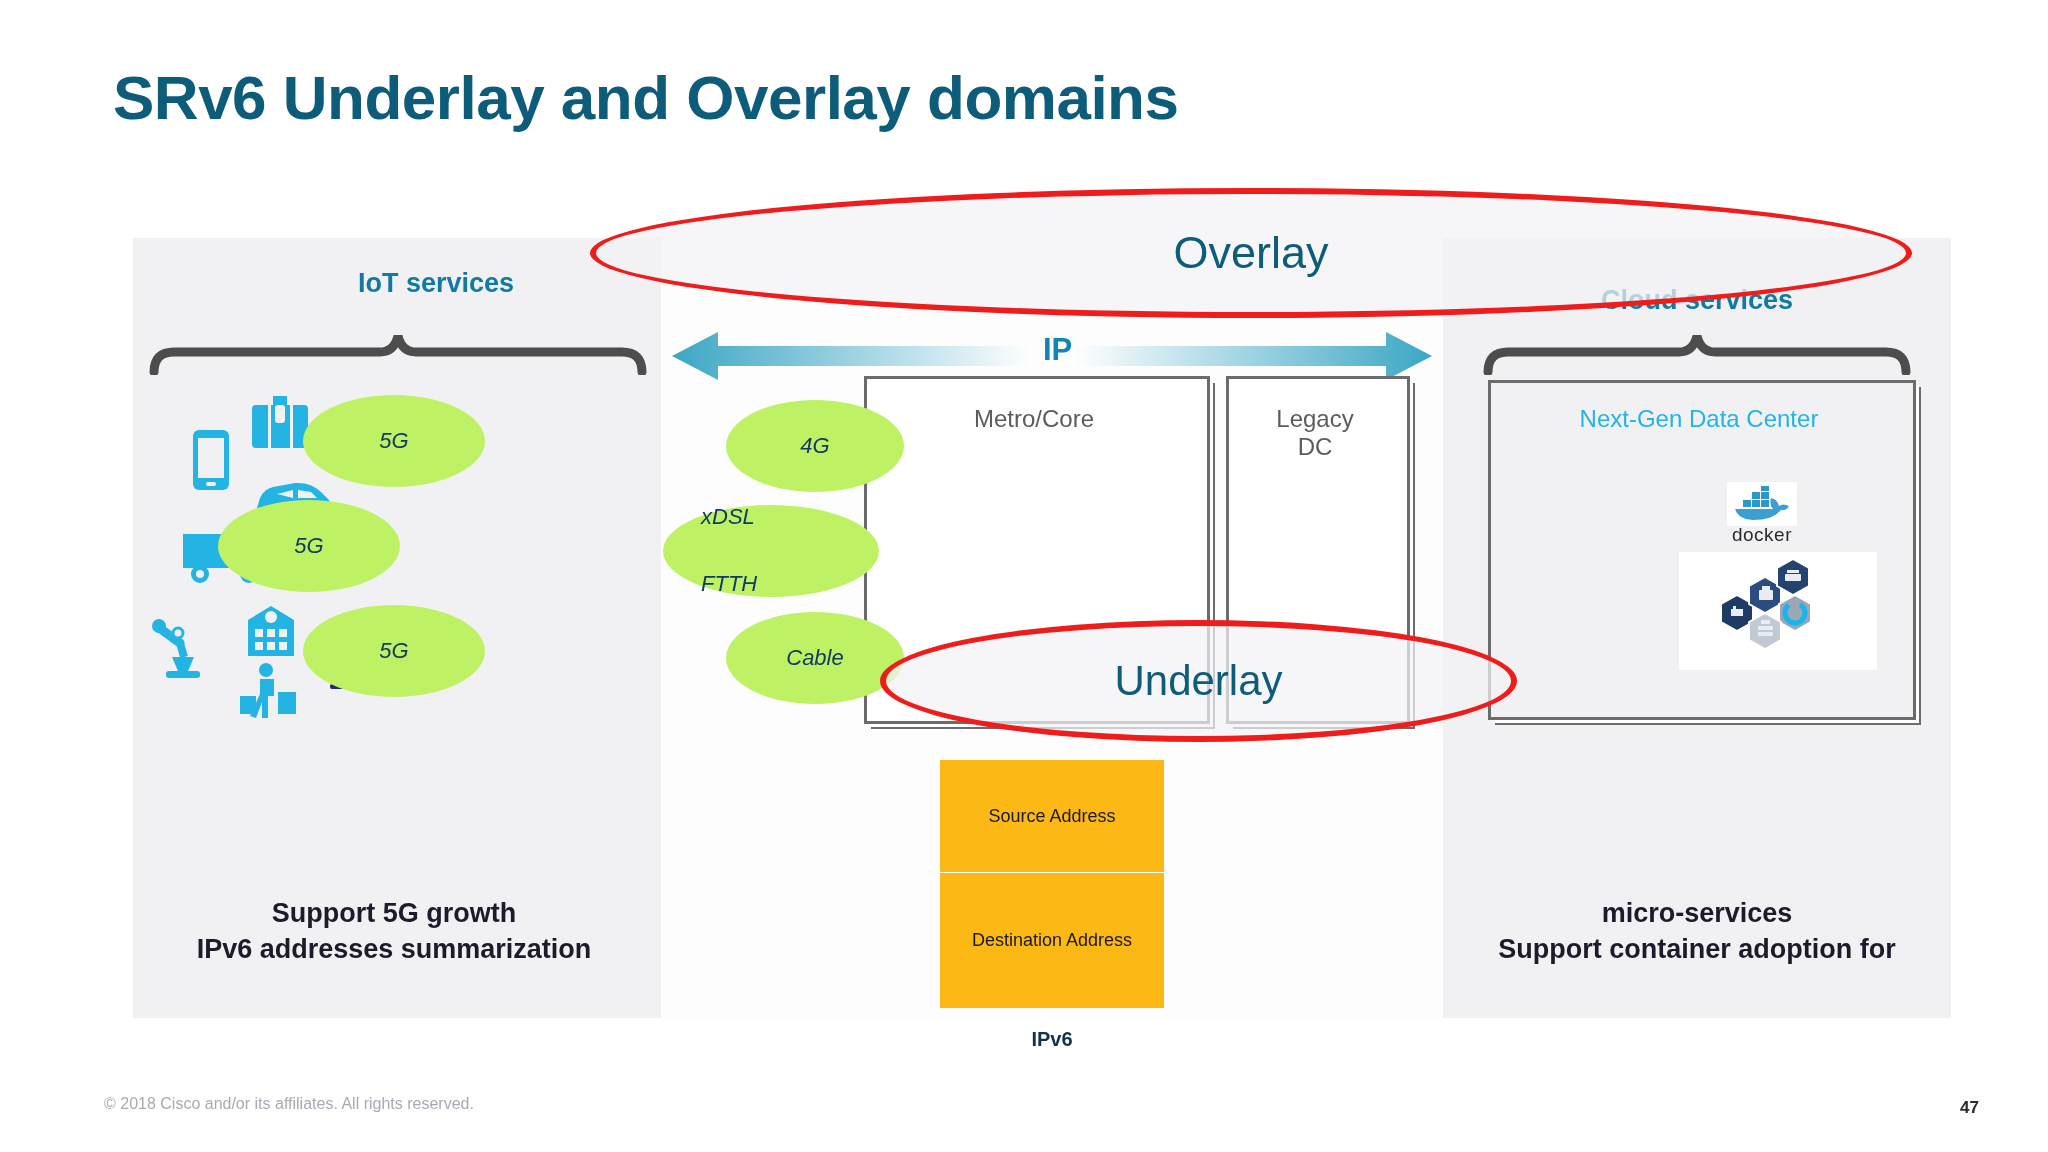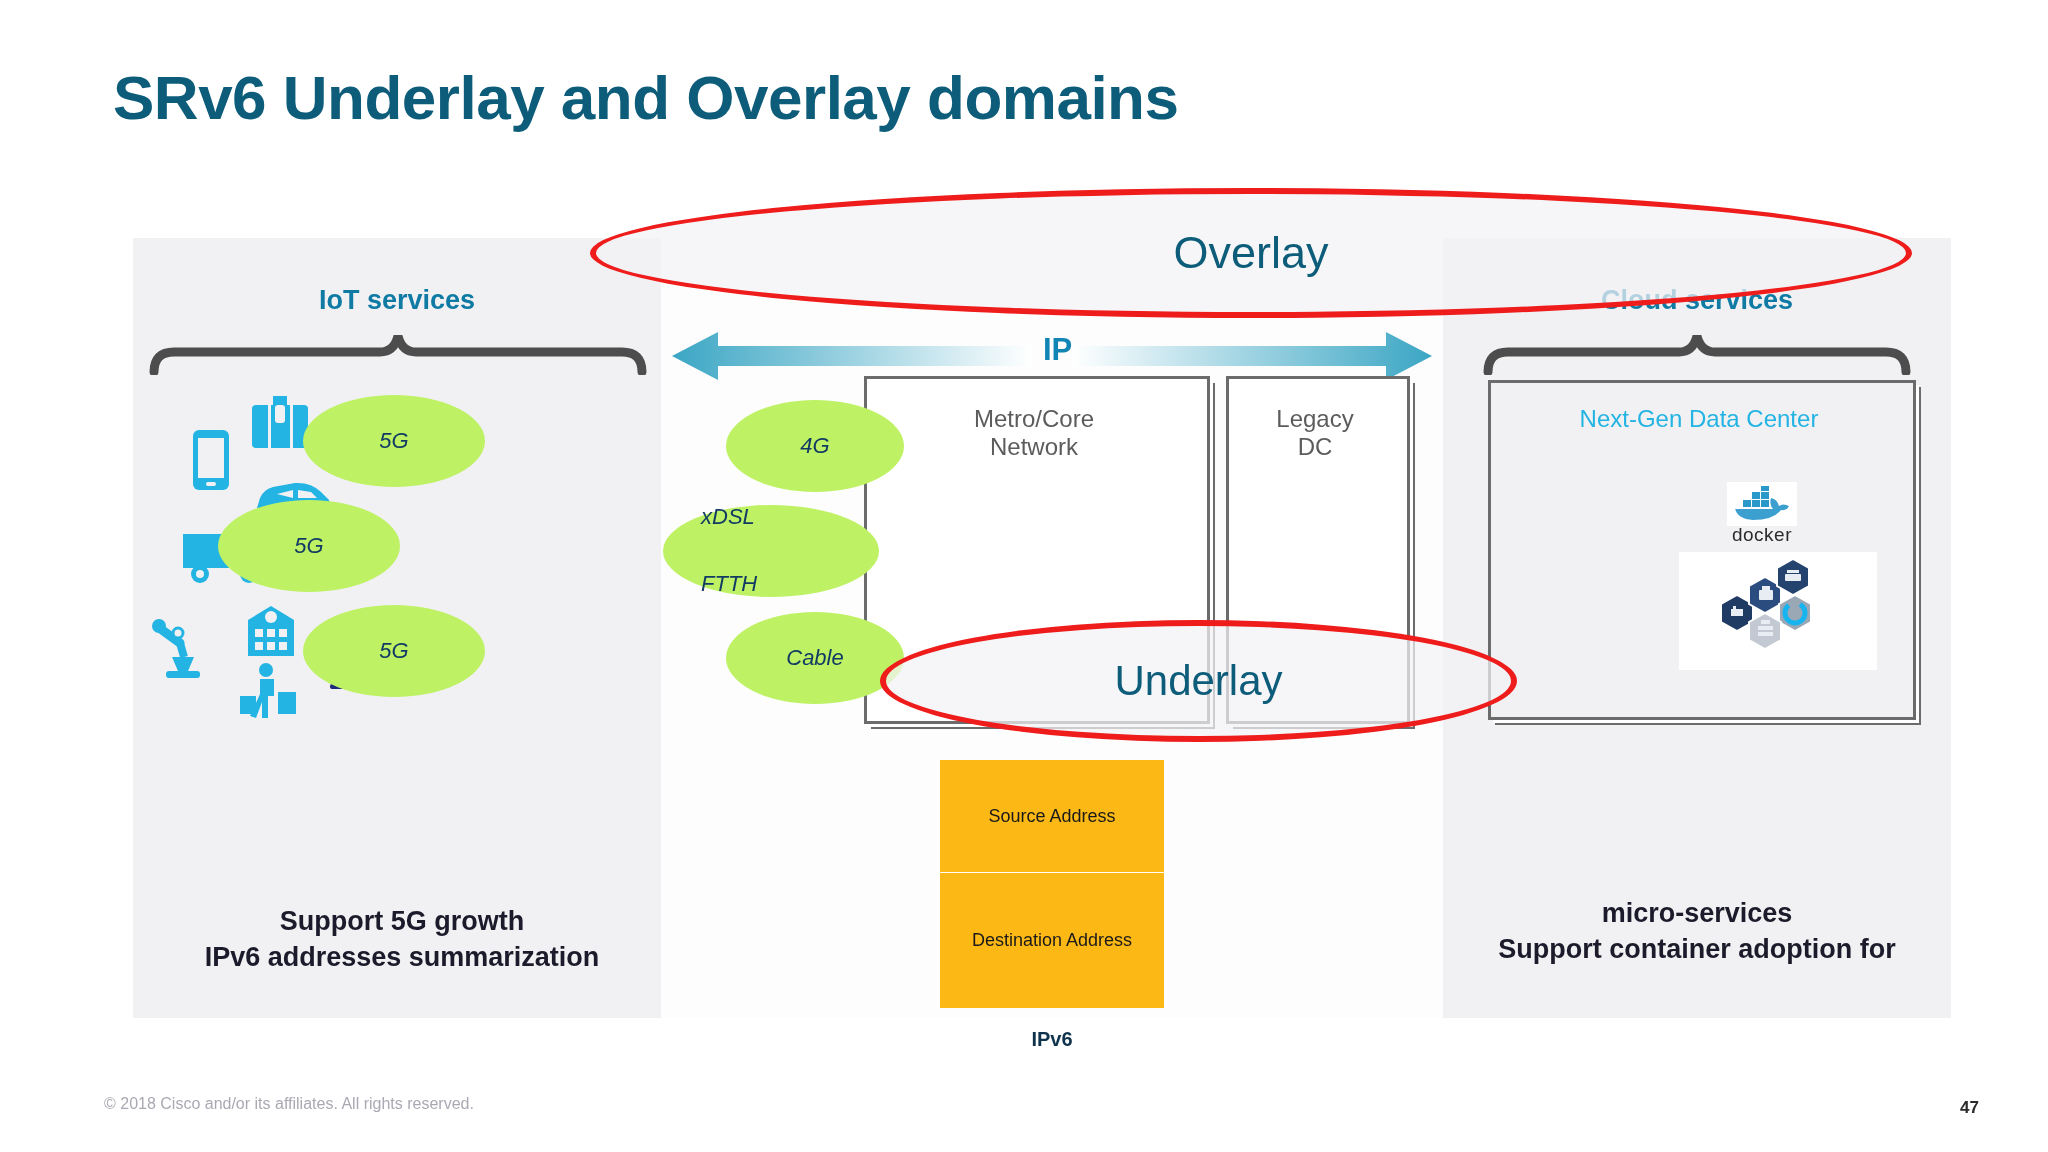--- a/index.html
+++ b/index.html
@@ -35,21 +35,21 @@
 
   
   .section-head {
     position: absolute;
     font-size: 27px;
     font-weight: bold;
     color: #0f7ba4;
     white-space: nowrap;
     text-align: center;
   }
-  #head-iot   { left: 133px; top: 285px; width: 528px; }
+  #head-iot   { left: 133px; top: 268px; width: 528px; padding-left: 39px; }
   #head-cloud { left: 1443px; top: 285px; width: 508px; }
 
   
   .brace {
     position: absolute;
   }
 
   
   .bubble {
     position: absolute;
@@ -270,21 +270,21 @@
       <path d="M11 24 V40"></path>
       <path d="M50 24 V38"></path>
       <path d="M24 47 H40"></path>
   </g>
 </svg>
 
 <div class="bubble" style="left:303px; top:395px; width:182px; height:92px;">5G</div>
 <div class="bubble" style="left:218px; top:500px; width:182px; height:92px;">5G</div>
 <div class="bubble" style="left:303px; top:605px; width:182px; height:92px;">5G</div>
 
-<div class="caption" style="left:138px; top:896px; width:528px;margin-top:8px;">
+<div class="caption" style="left:130px; top:896px; width:528px;">
   <div>Support 5G growth</div>
   <div>IPv6 addresses summarization</div>
 </div>
 
 <svg style="position:absolute; left:672px; top:328px;" width="760" height="56" viewBox="0 0 760 56">
   <defs>
     <linearGradient id="gL" x1="0" y1="0" x2="1" y2="0">
       <stop offset="0" stop-color="#3ba6c4"></stop>
         <stop offset="1" stop-color="#ffffff"></stop>
     </linearGradient>
@@ -294,21 +294,20 @@
     </linearGradient>
   </defs>
   <path d="M0 28 L46 4 L46 18 L360 18 L360 38 L46 38 L46 52 Z" fill="url(#gL)"></path>
   <path d="M760 28 L714 4 L714 18 L400 18 L400 38 L714 38 L714 52 Z" fill="url(#gR)"></path>
 </svg>
 <div class="ip-label" style="left:1010px; top:332px;">IP</div>
 
 <div class="netbox" style="left:864px; top:376px; width:340px; height:342px;"></div>
 <div class="netbox-label" style="left:864px; top:405px; width:340px;">
   <div>Metro/Core</div>
-  <div>Network</div>
 </div>
 
 <div class="netbox" style="left:1226px; top:376px; width:178px; height:342px;"></div>
 <div class="netbox-label" style="left:1226px; top:405px; width:178px;">
   <div>Legacy</div>
   <div>DC</div>
 </div>
 
 <div class="bubble" style="left:726px; top:400px; width:178px; height:92px;">4G</div>
 <div class="bubble left-text" style="left:663px; top:505px; width:178px; height:92px; flex-direction:column; align-items:flex-start; justify-content:space-between;">

